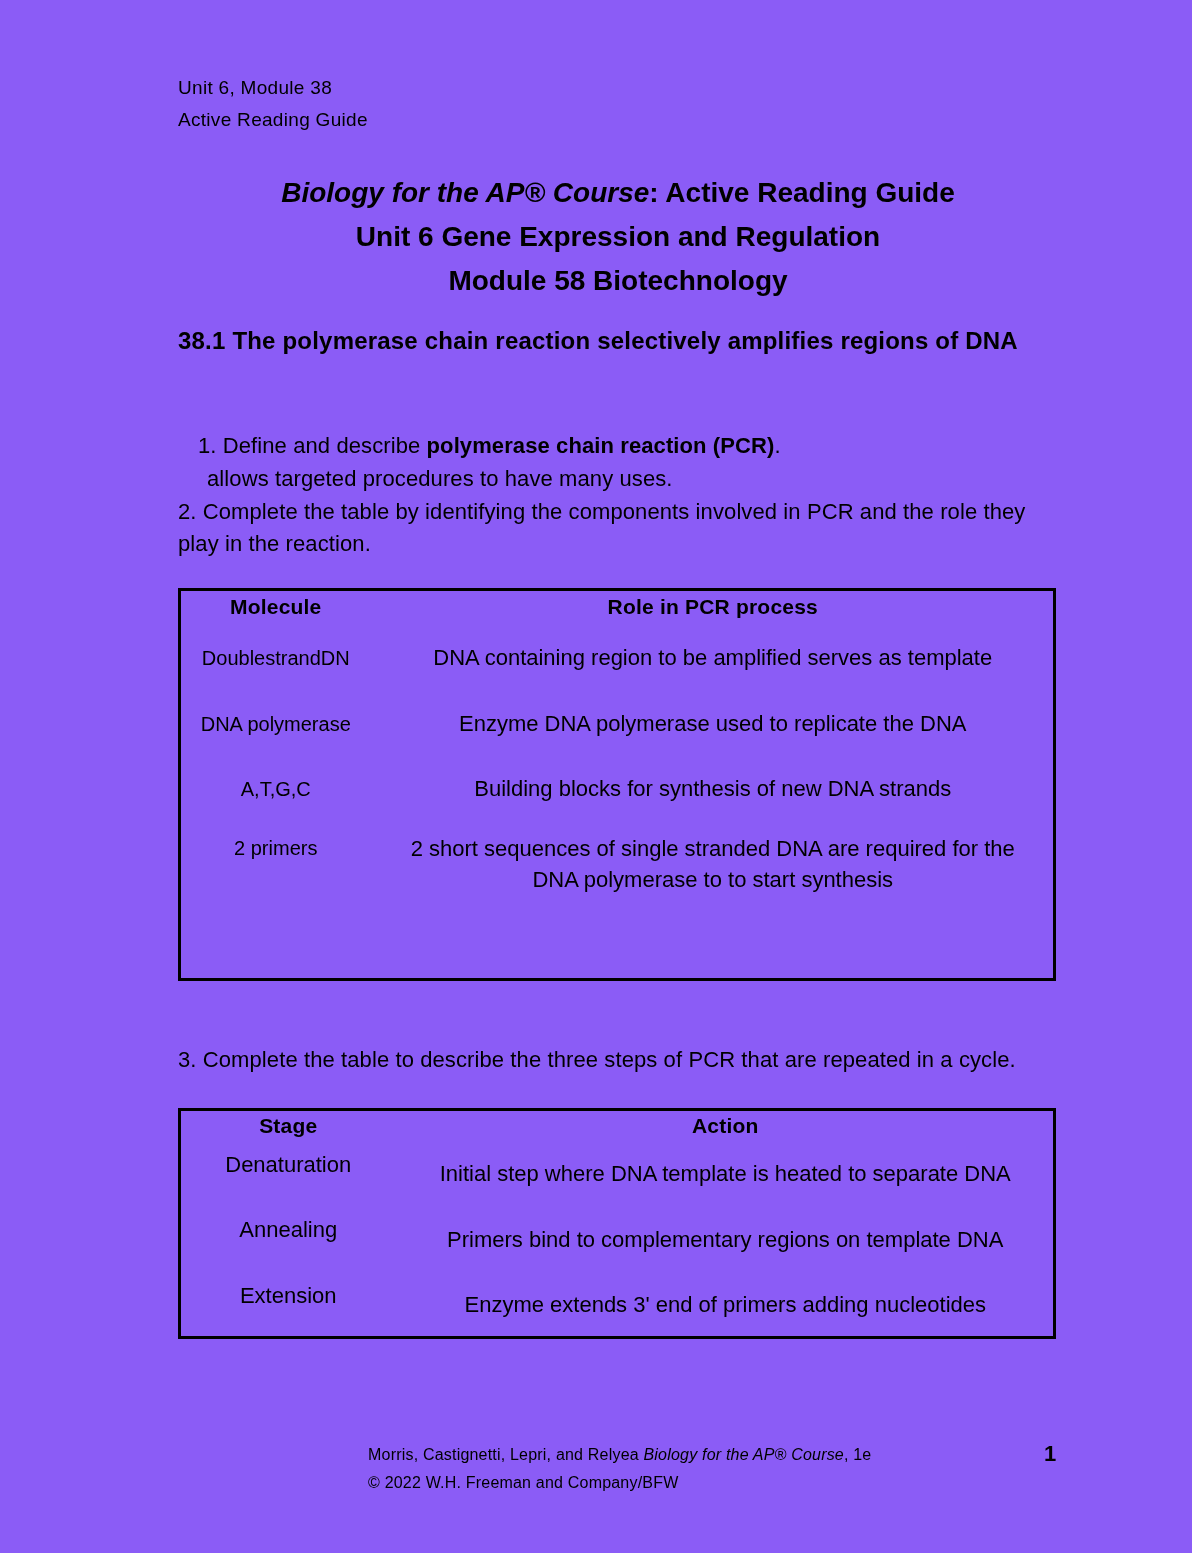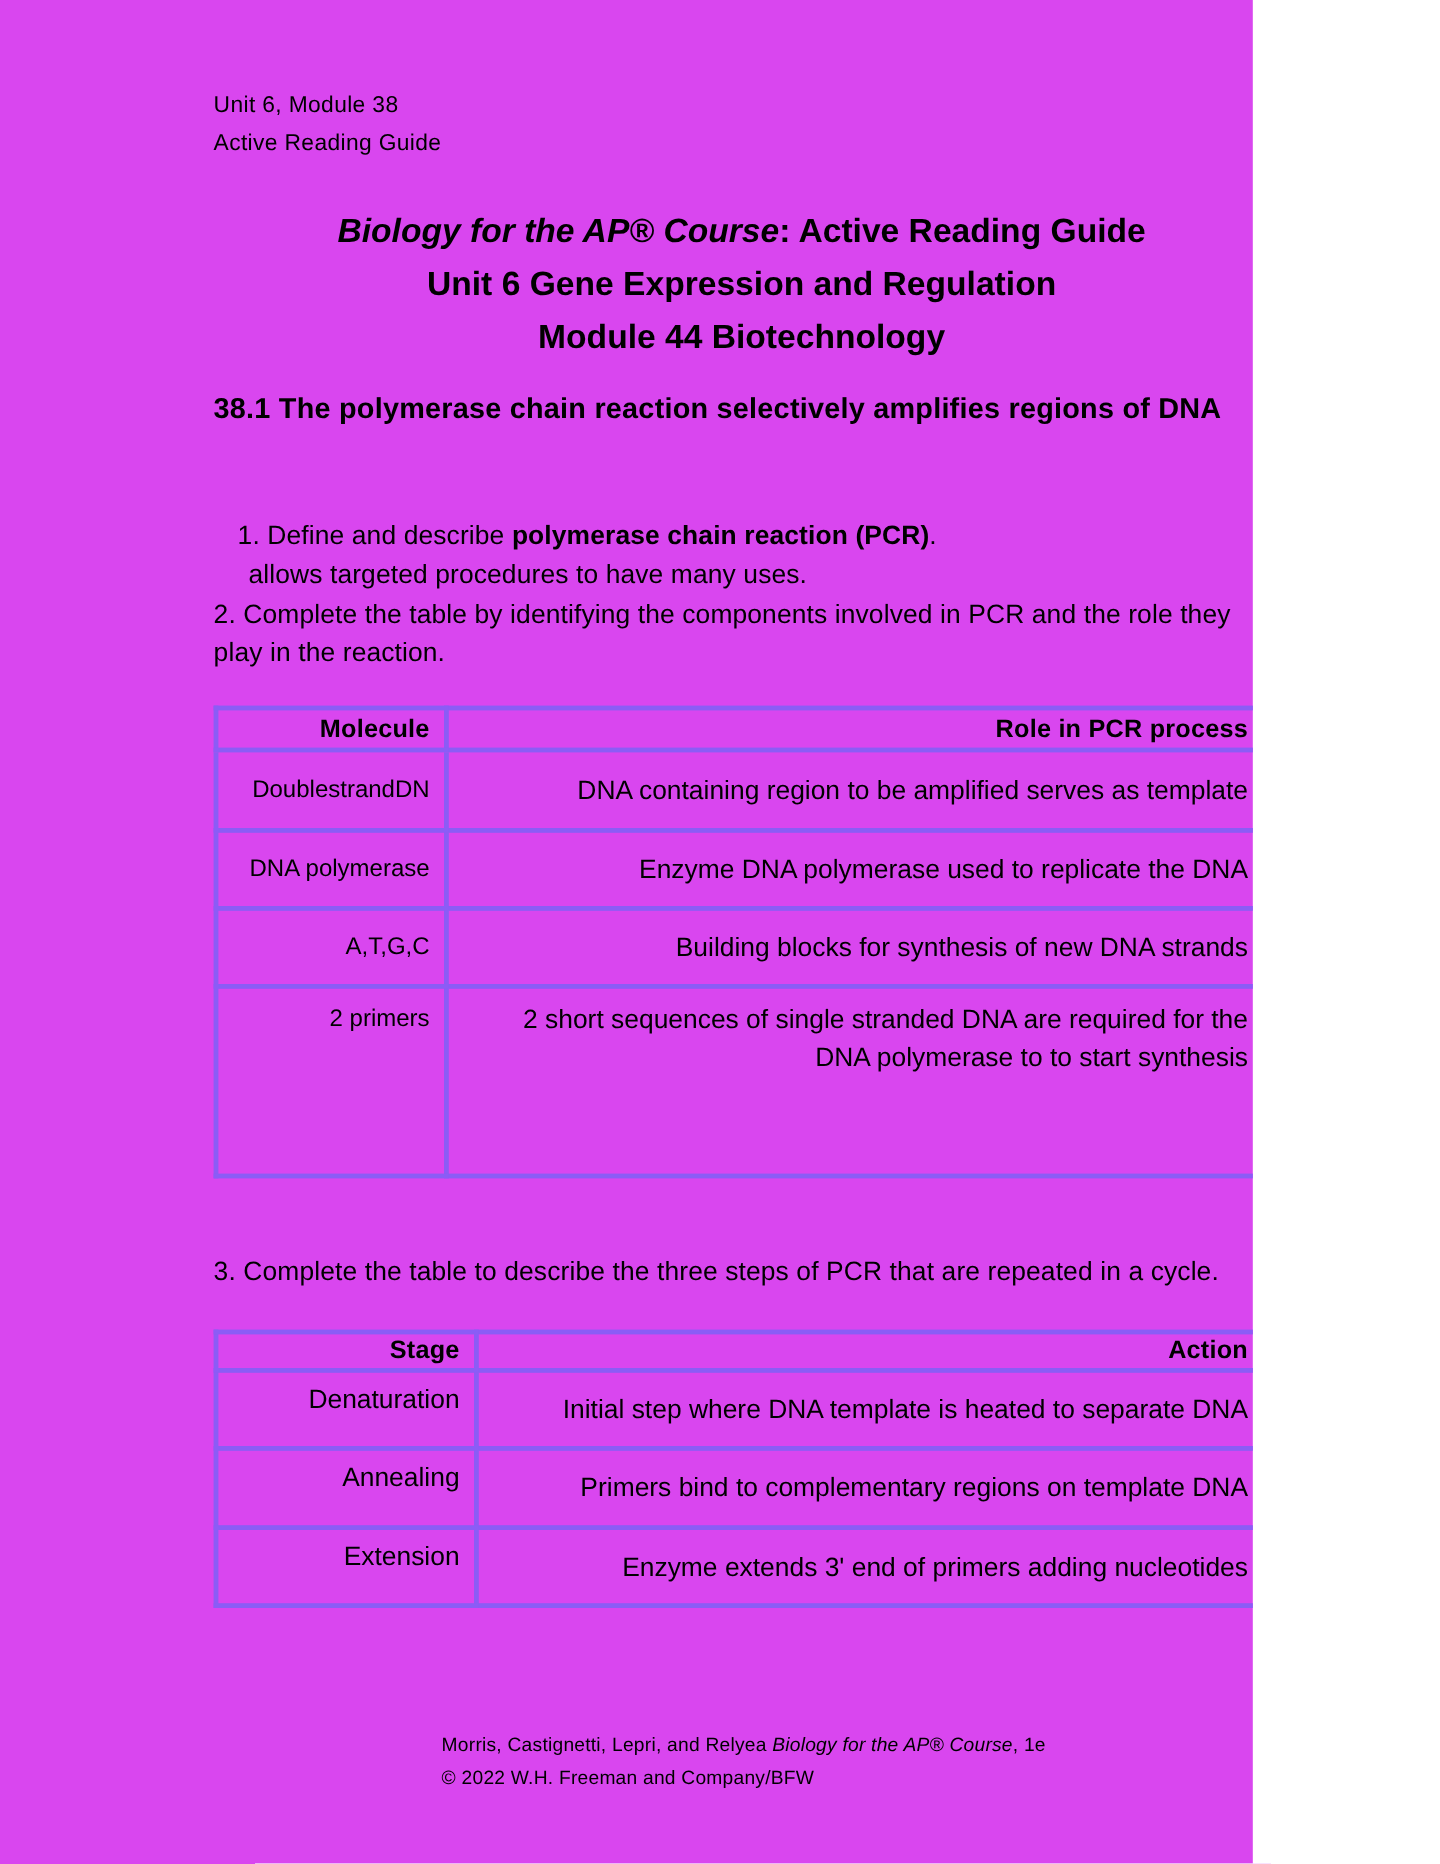--- a/index.html
+++ b/index.html
@@ -1,20 +1,20 @@
 <!DOCTYPE html>
 <html><head>
 <meta charset="utf-8">
 <style>
   * { margin:0; padding:0; box-sizing:border-box; }
   html,body { background:#ffffff; }
   .page {
     position:relative;
-    width:1044px; height:1553px;
-    background:#d946ef;
+    width:1192px; height:1553px;
+    background:#8b5cf6;
     color:#000000;
     font-family:"Liberation Sans", sans-serif;
     overflow:hidden;
   }
   .doc-header {
     position:absolute; left:178px; top:72px;
     font-size:19px; line-height:32px; letter-spacing:0.3px;
   }
   .doc-title {
     position:absolute; left:160px; top:155px; width:916px;
@@ -34,23 +34,23 @@
 
   table.tbl {
     position:absolute; left:178px;
     width:878px;
     border-collapse:collapse;
     table-layout:fixed;
     border:3px solid #000;
     font-size:22px;
   }
   .tbl th, .tbl td {
-    border:4px solid #8b5cf6;
+    border:2px solid #8b5cf6;
     padding:0 12px;
-    text-align:right;
+    text-align:center;
     vertical-align:middle;
   }
   .tbl th { font-weight:bold; height:35px; font-size:21px; letter-spacing:0.2px; }
   .t1 { top:588px; }
   .t1 .c1 { width:192px; }
   .t1 td.cell-left { font-size:20px; }
   .t1 tbody tr:nth-child(1) td { height:67px; }
   .t1 tbody tr:nth-child(2) td { height:65px; }
   .t1 tbody tr:nth-child(3) td { height:65px; }
   .t1 tbody tr:nth-child(4) td { height:158px; vertical-align:top; padding-top:10px; line-height:31px; }
@@ -78,21 +78,21 @@
 <div class="page">
 
   <div class="doc-header">
     <div>Unit 6, Module 38</div>
     <div>Active Reading Guide</div>
   </div>
 
   <div class="doc-title">
     <div><span class="italic">Biology for the AP® Course</span><span>: Active Reading Guide</span></div>
     <div>Unit 6 Gene Expression and Regulation</div>
-    <div>Module 44 Biotechnology</div>
+    <div>Module 58 Biotechnology</div>
   </div>
 
   <div class="section-heading">38.1 The polymerase chain reaction selectively amplifies regions of DNA</div>
 
   <div class="q q1"><span>1. Define and describe </span><span class="bold">polymerase chain reaction (PCR)</span><span>.</span></div>
 
   <div class="q q1-answer">allows targeted procedures to have many uses.</div>
 
   <div class="q q2">2. Complete the table by identifying the components involved in PCR and the role they play in the reaction.</div>
 

